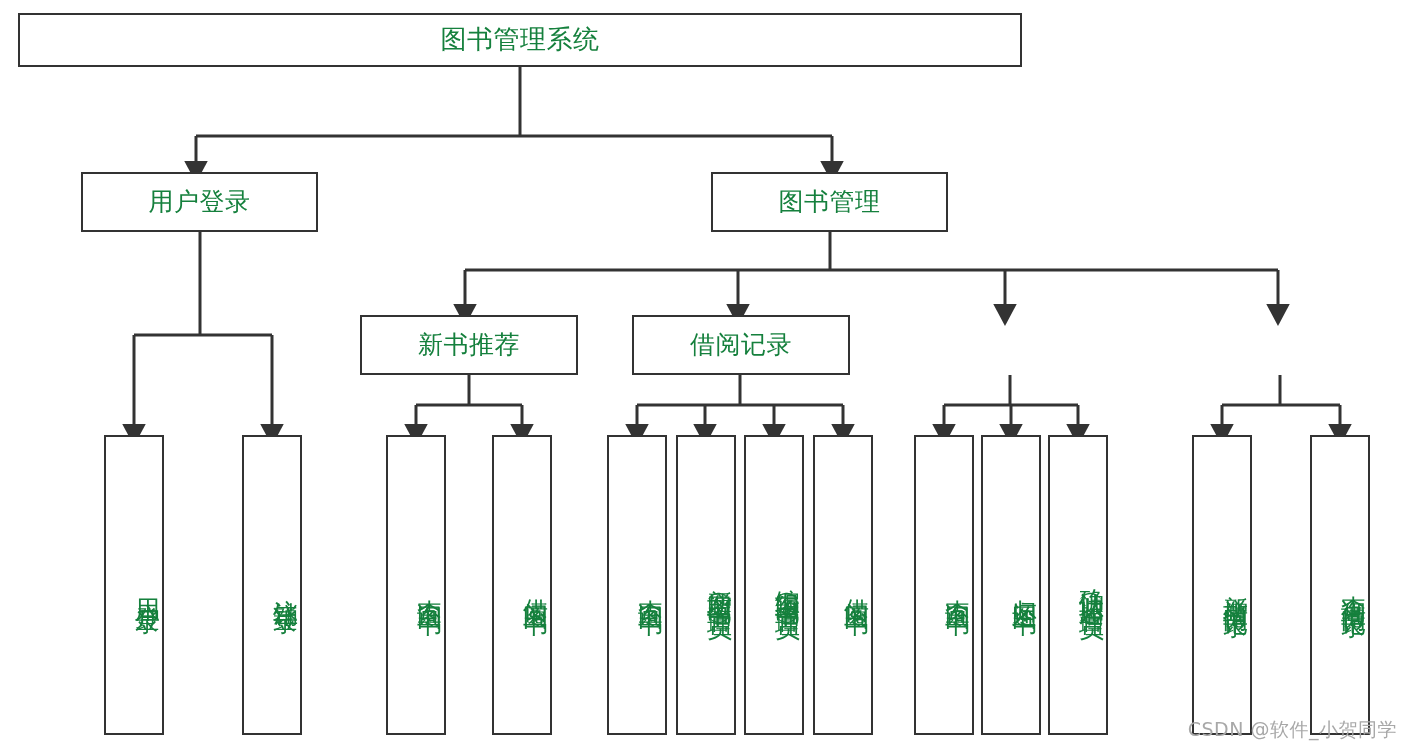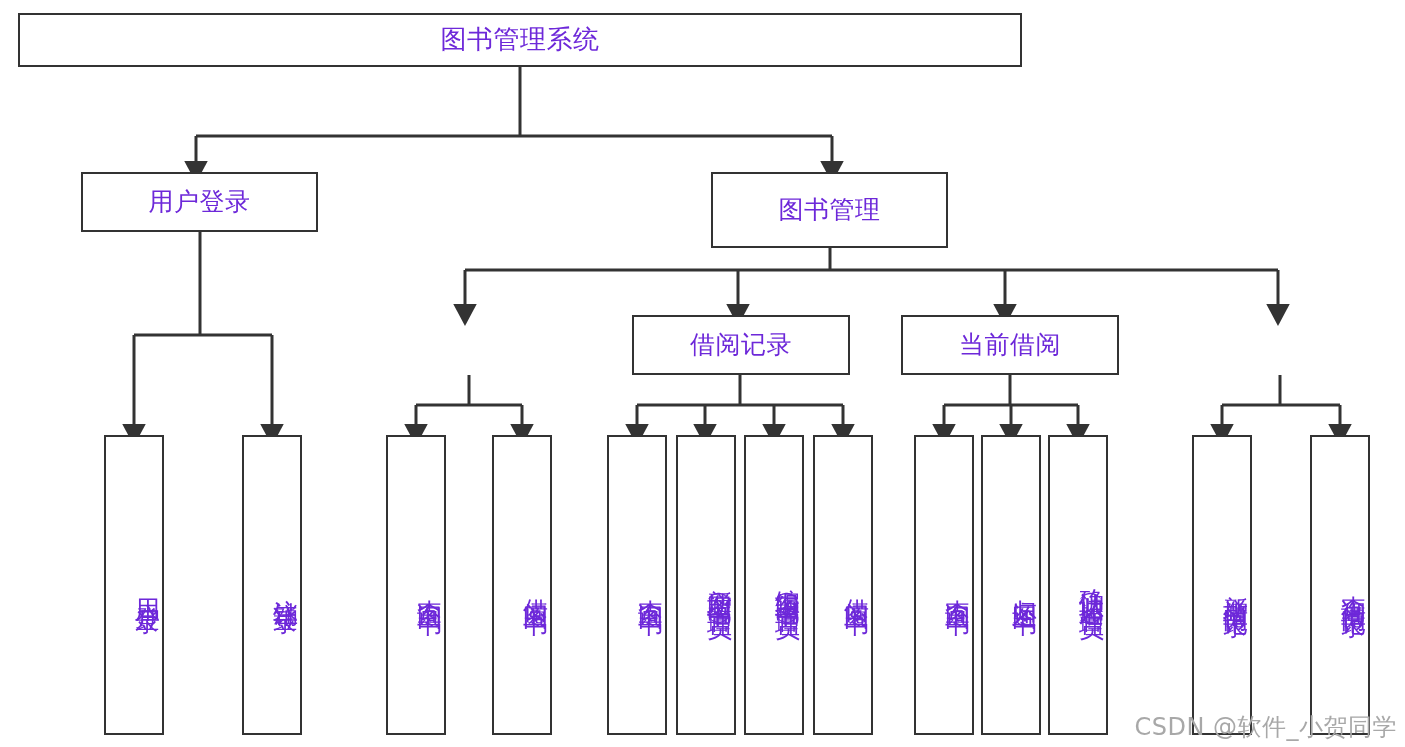--- a/index.html
+++ b/index.html
@@ -27,21 +27,21 @@
     pointer-events: none;
   }
   .node {
     position: absolute;
     box-sizing: border-box;
     background: #ffffff;
     border: 2.5px solid #333333;
     display: flex;
     align-items: center;
     justify-content: center;
-    color: #6d28d9;
+    color: #15803d;
     line-height: 1.22;
     text-align: left;
   }
   .node-h {
     font-size: 25px;
     letter-spacing: 0.5px;
   }
   .node-root {
     font-size: 26px;
   }
@@ -56,21 +56,21 @@
   }
   .node-v .vlabel {
     writing-mode: vertical-rl;
     text-orientation: upright;
     white-space: nowrap;
   }
   #watermark {
     position: absolute;
     right: 8px;
     bottom: 4px;
-    font-size: 24px;
+    font-size: 19px;
     color: #a8a8a8;
     letter-spacing: 0.5px;
     white-space: nowrap;
   }
 </style>
 </head>
 <body>
 
 <div id="diagram-root">
 
@@ -121,24 +121,24 @@
       <path d="M1280,375 L1280,405"></path>
       <path d="M1222,405 L1340,405"></path>
       <path d="M1222,405 L1222,428" marker-end="url(#arrowhead)"></path>
       <path d="M1340,405 L1340,428" marker-end="url(#arrowhead)"></path>
     </g>
   </svg>
 
   <div class="node node-h node-root" style="left:18px; top:13px; width:1004px; height:54px;">图书管理系统</div>
 
   <div class="node node-h" style="left:81px; top:172px; width:237px; height:60px;">用户登录</div>
-  <div class="node node-h" style="left:711px; top:172px; width:237px; height:76px;">图书管理</div>
+  <div class="node node-h" style="left:711px; top:172px; width:237px; height:60px;">图书管理</div>
 
+  <div class="node node-h" style="left:360px; top:315px; width:218px; height:60px;">新书推荐</div>
   <div class="node node-h" style="left:632px; top:315px; width:218px; height:60px;">借阅记录</div>
-  <div class="node node-h" style="left:901px; top:315px; width:218px; height:60px;">当前借阅</div>
 
   <div class="node node-v" style="left:104px; top:435px; width:60px; height:300px;">
     <span class="vlabel">用户登录</span>
   </div>
   <div class="node node-v" style="left:242px; top:435px; width:60px; height:300px;">
     <span class="vlabel">注销登录</span>
   </div>
 
   <div class="node node-v" style="left:386px; top:435px; width:60px; height:300px;">
     <span class="vlabel">查询图书</span>

